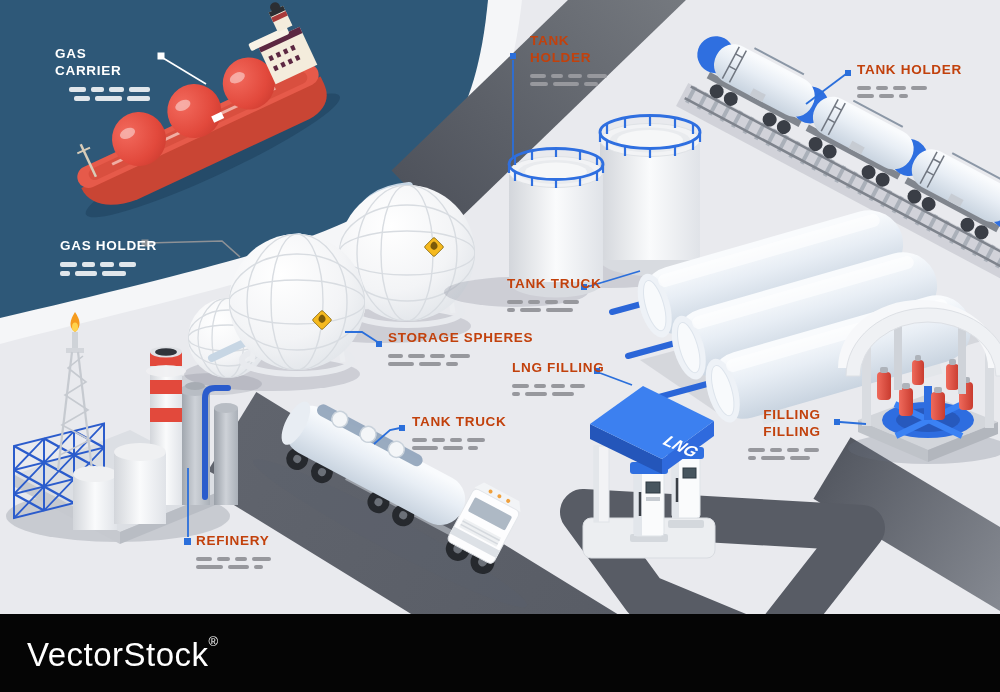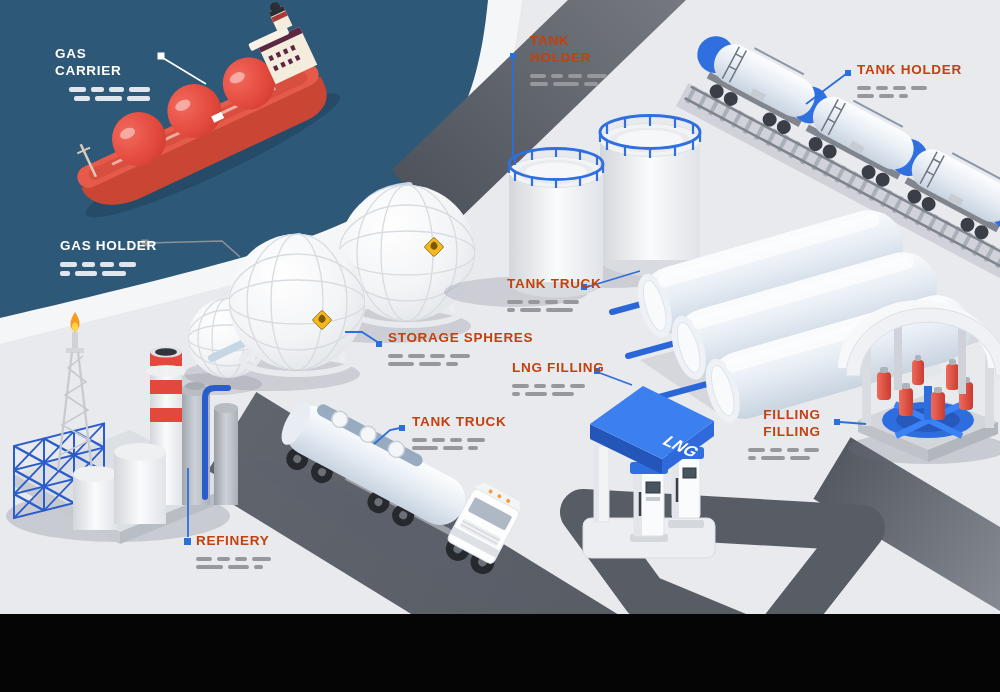--- a/index.html
+++ b/index.html
@@ -642,13 +642,16 @@
       </div>
       <div class="dashrow">
         <span class="dash" style="width: 27px;"></span>
         <span class="dash" style="width: 21px;"></span>
         <span class="dash" style="width: 9px;"></span>
       </div>
     </div>
 </div>
 
 <div class="watermark-bar">
+  <div class="wm-brand">
+    <span>VectorStock</span><span class="wm-reg">®</span>
+  </div>
 </div>
 
 </body></html>

